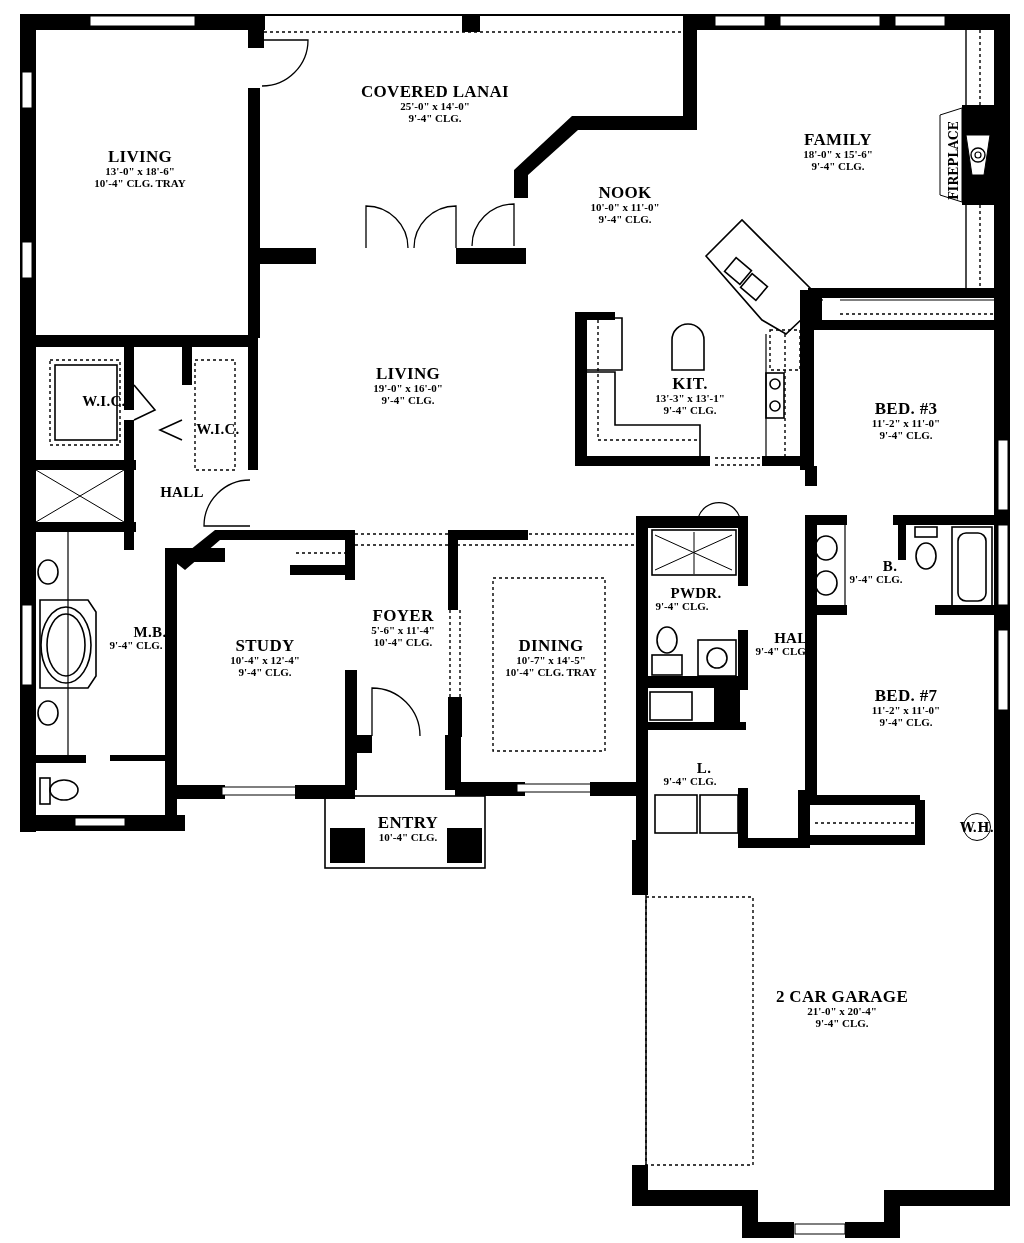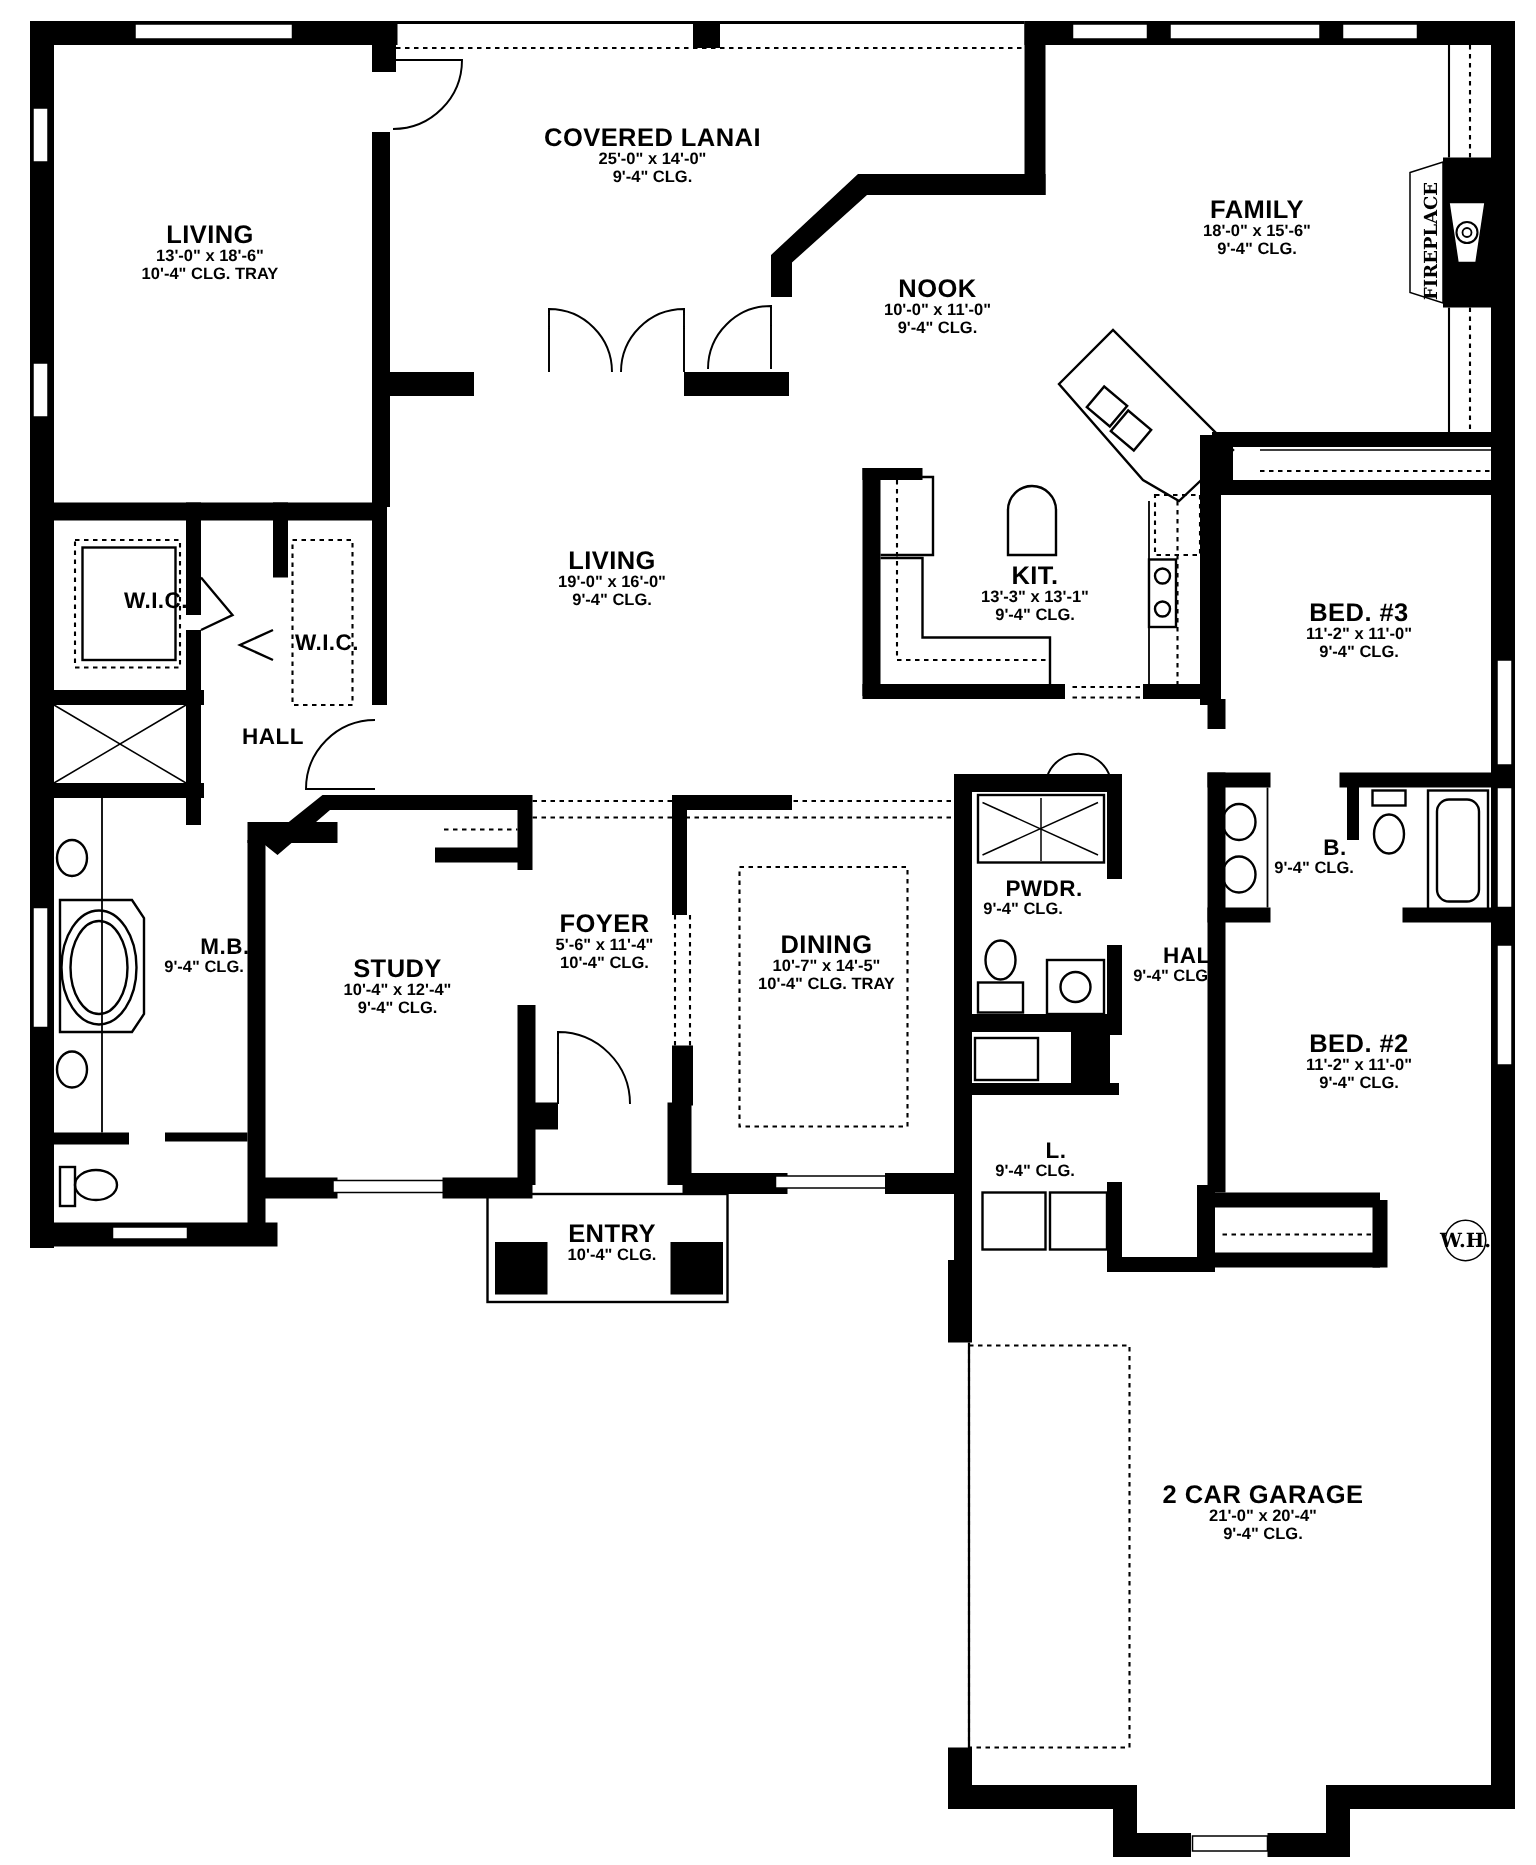--- a/index.html
+++ b/index.html
@@ -3,21 +3,21 @@
 <meta charset="utf-8">
 <style>
   html, body { margin: 0; padding: 0; background: #ffffff; }
   body { width: 1024px; height: 1243px; position: relative; overflow: hidden; }
   #plan { position: absolute; left: 0; top: 0; width: 1024px; height: 1243px; }
   .wall { fill: #000; }
   .thin { fill: none; stroke: #000; stroke-width: 1.6; }
   .dash { fill: none; stroke: #000; stroke-width: 1.4; stroke-dasharray: 3 3; }
   .win { fill: #fff; stroke: #000; stroke-width: 1; }
   .lbl { position: absolute; transform: translateX(-50%); text-align: center;
-         font-family: Liberation Sans, sans-serif; color: #000; line-height: 1.08; white-space: nowrap; }
+         font-family: Liberation Serif, serif; color: #000; line-height: 1.08; white-space: nowrap; }
   .lbl .name { font-weight: bold; font-size: 17px; letter-spacing: 0.3px; }
   .lbl .dim, .lbl .clg { font-weight: bold; font-size: 11px; }
   .lbl.small .name { font-size: 15px; margin-left: 28px; }
   .fp { position: absolute; font-family: "DejaVu Serif", serif; font-weight: bold; font-size: 12px;
         transform: rotate(-90deg); transform-origin: left top; }
   .wh { position: absolute; width: 26px; height: 26px; border: 1.5px solid #000; border-radius: 50%;
         font-family: "DejaVu Serif", serif; font-size: 13px; font-weight: bold; display: flex;
         align-items: center; justify-content: center; }
 </style>
 </head>
@@ -275,21 +275,21 @@
 <div class="lbl" style="left:265px;top:637px">
   <div class="name">STUDY</div>
   <div class="dim">10'-4" x 12'-4"</div>
   <div class="clg">9'-4" CLG.</div>
 </div>
 <div class="lbl" style="left:403px;top:607px">
   <div class="name">FOYER</div>
   <div class="dim">5'-6" x 11'-4"</div>
   <div class="clg">10'-4" CLG.</div>
 </div>
-<div class="lbl" style="left:551px;top:621px">
+<div class="lbl" style="left:551px;top:637px">
   <div class="name">DINING</div>
   <div class="dim">10'-7" x 14'-5"</div>
   <div class="clg">10'-4" CLG. TRAY</div>
 </div>
 <div class="lbl" style="left:408px;top:814px">
   <div class="name">ENTRY</div>
   <div class="clg">10'-4" CLG.</div>
 </div>
 <div class="lbl small" style="left:682px;top:585px">
   <div class="name">PWDR.</div>
@@ -297,21 +297,21 @@
 </div>
 <div class="lbl small" style="left:782px;top:630px">
   <div class="name">HALL</div>
   <div class="clg">9'-4" CLG.</div>
 </div>
 <div class="lbl small" style="left:876px;top:558px">
   <div class="name">B.</div>
   <div class="clg">9'-4" CLG.</div>
 </div>
 <div class="lbl" style="left:906px;top:687px">
-  <div class="name">BED. #2</div>
+  <div class="name">BED. #7</div>
   <div class="dim">11'-2" x 11'-0"</div>
   <div class="clg">9'-4" CLG.</div>
 </div>
 <div class="lbl small" style="left:690px;top:760px">
   <div class="name">L.</div>
   <div class="clg">9'-4" CLG.</div>
 </div>
 <div class="lbl" style="left:842px;top:988px">
   <div class="name">2 CAR GARAGE</div>
   <div class="dim">21'-0" x 20'-4"</div>

